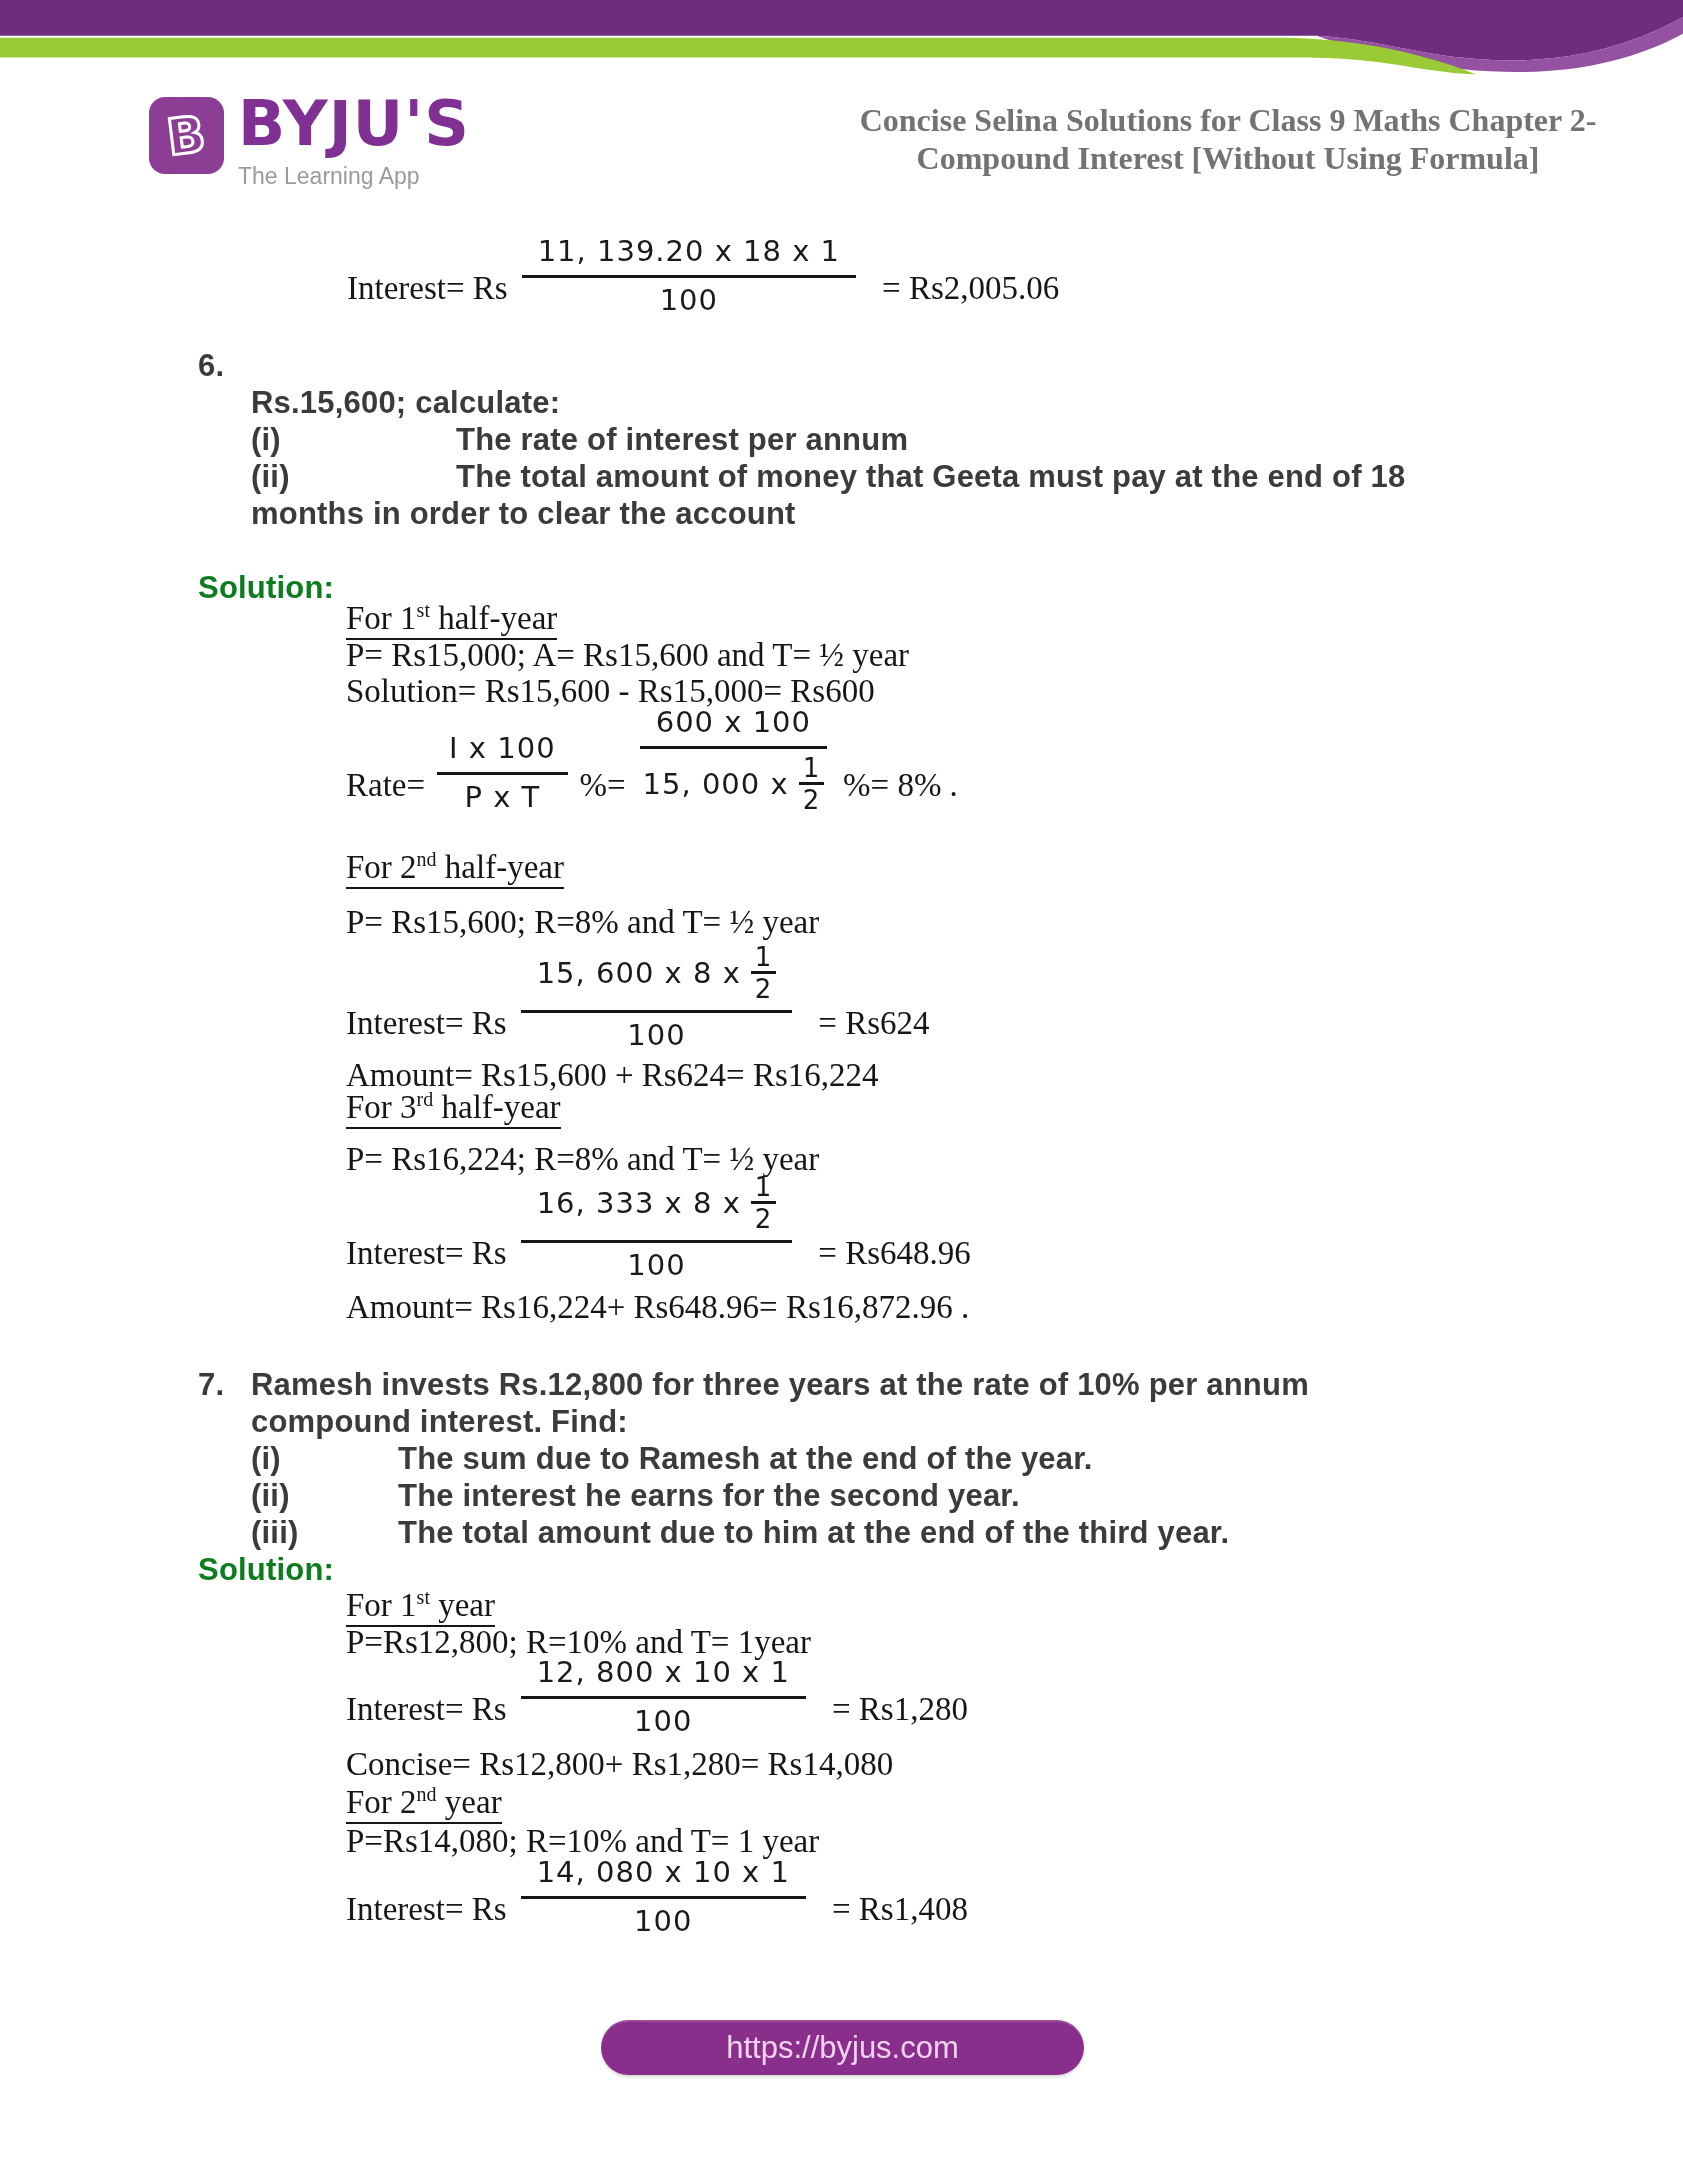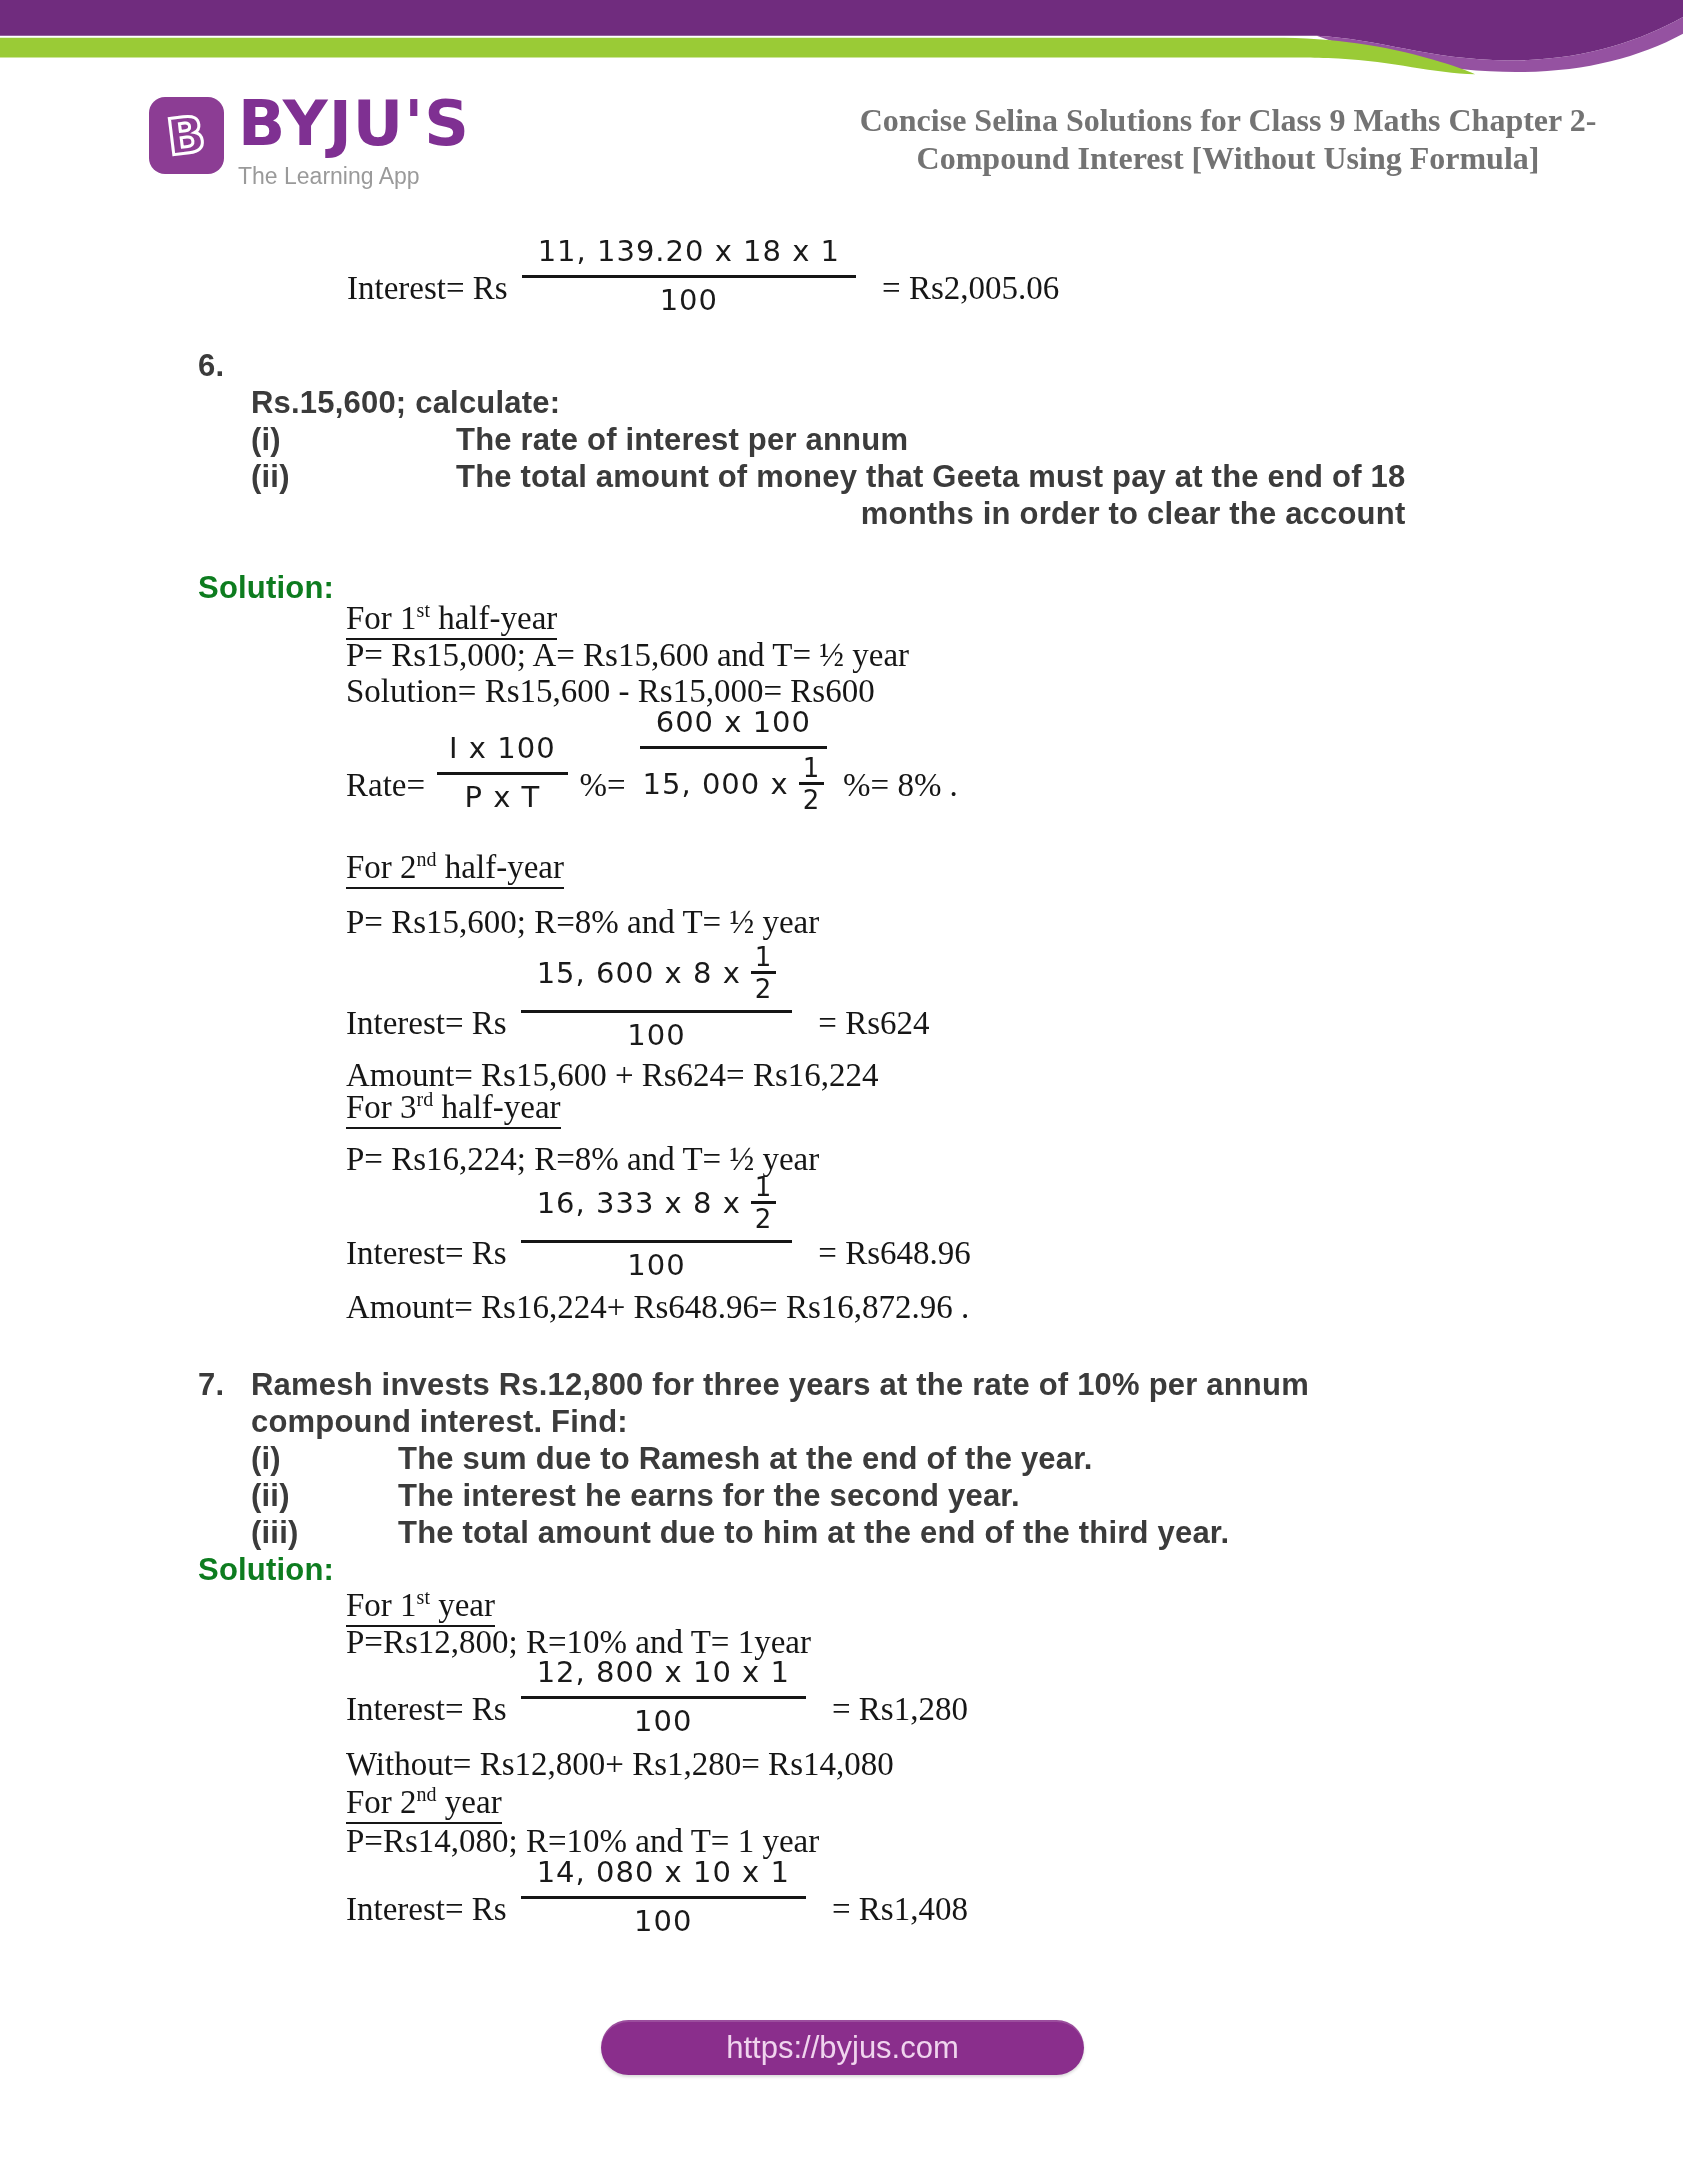--- a/index.html
+++ b/index.html
@@ -22,21 +22,21 @@
   
   .abs{position:absolute;}
   
   .qblock{font-family:"Liberation Sans",sans-serif;font-weight:bold;font-size:31px;line-height:37px;
           color:var(--question-gray);letter-spacing:0.2px;white-space:nowrap;}
   .qrow{display:flex;}
   .qnum{width:53px;flex:none;}
   .qindent{margin-left:53px;}
   .ilabel6{width:205px;flex:none;}
   .ilabel7{width:147px;flex:none;}
-  .iindent6{text-align:right;}
+  .iindent6{}
   
   .sol{font-family:"Liberation Sans",sans-serif;font-weight:bold;font-size:31px;
        color:var(--solution-green);letter-spacing:0.2px;}
   
   .sline{font-size:33px;line-height:37px;white-space:nowrap;}
   .shead{display:inline-block;border-bottom:2px solid #161616;padding-bottom:1px;}
   .shead sup{font-size:20px;line-height:0;}
   
   .frow{display:flex;align-items:flex-end;white-space:nowrap;}
   .fpre,.fres{font-size:33px;padding-bottom:10px;}
@@ -207,21 +207,21 @@
 
   <div class="abs frow" style="left:346px;top:1655px;">
     <span class="fpre">Interest= Rs</span>
     <span class="bigfrac">
       <span class="num">12, 800 x 10 x 1</span>
       <span class="den">100</span>
     </span>
     <span class="fres">= Rs1,280</span>
   </div>
 
-  <div class="abs sline" style="left:346px;top:1746px;">Without= Rs12,800+ Rs1,280= Rs14,080</div>
+  <div class="abs sline" style="left:346px;top:1746px;">Concise= Rs12,800+ Rs1,280= Rs14,080</div>
 
   <div class="abs sline" style="left:346px;top:1784px;">
     <span class="shead"><span>For 2</span><sup>nd</sup><span> year</span></span>
   </div>
   <div class="abs sline" style="left:346px;top:1823px;">P=Rs14,080; R=10% and T= 1 year</div>
 
   <div class="abs frow" style="left:346px;top:1855px;">
     <span class="fpre">Interest= Rs</span>
     <span class="bigfrac">
       <span class="num">14, 080 x 10 x 1</span>

